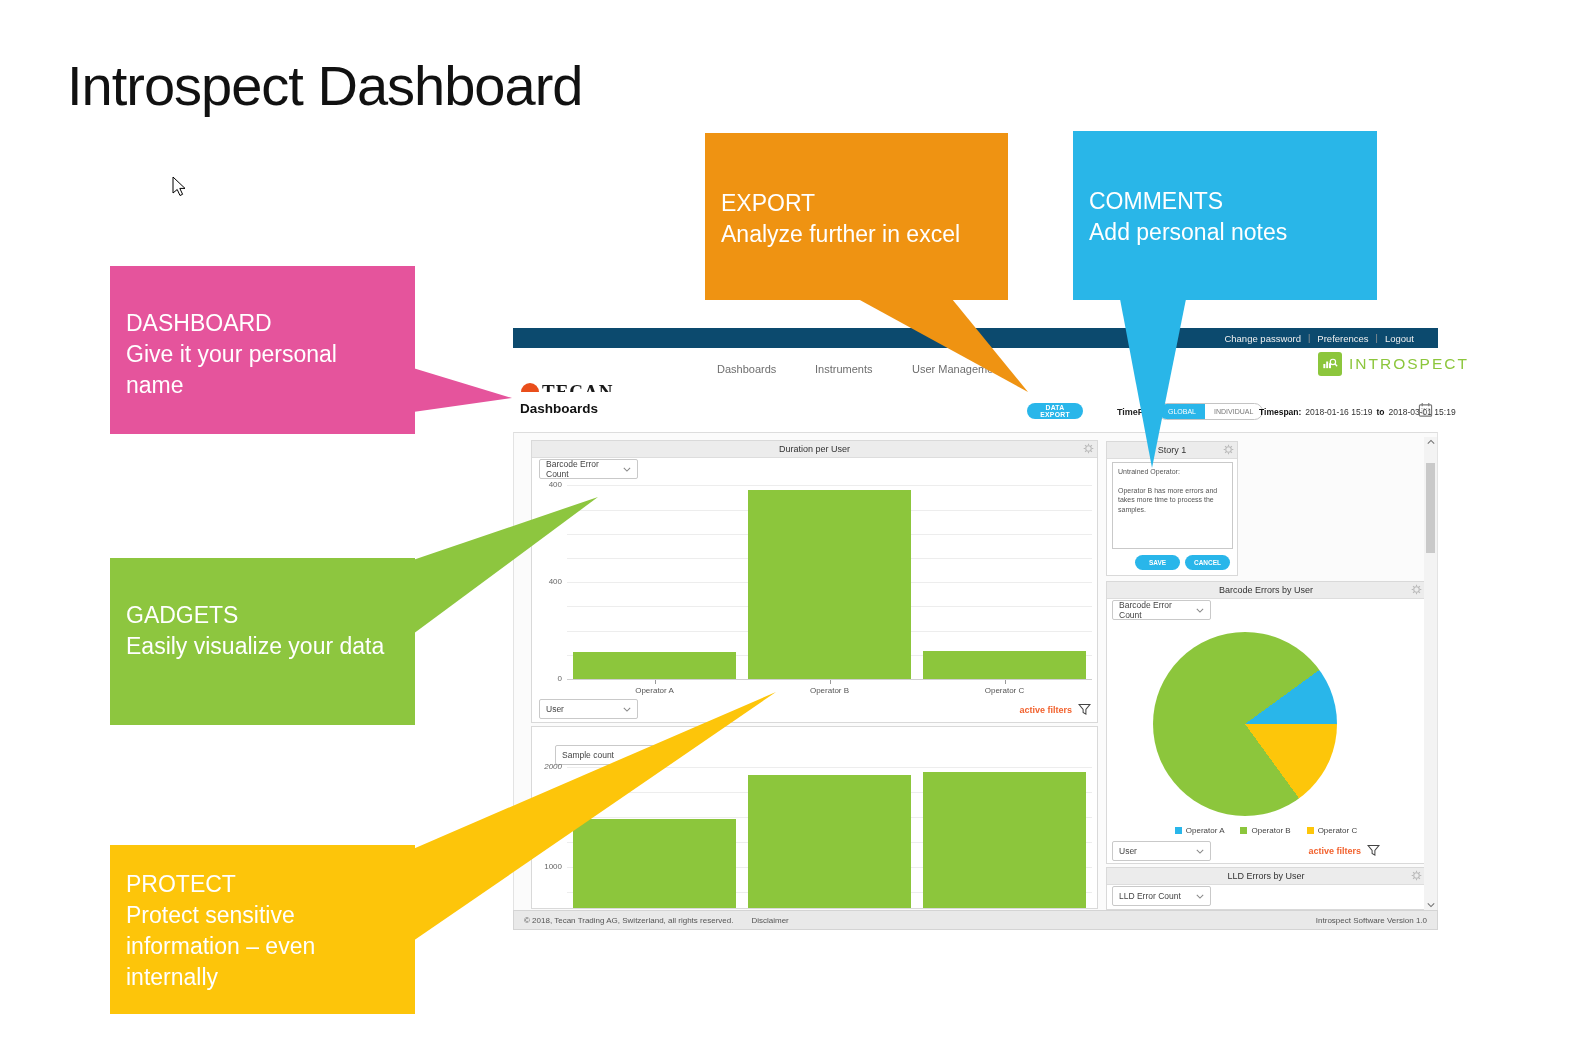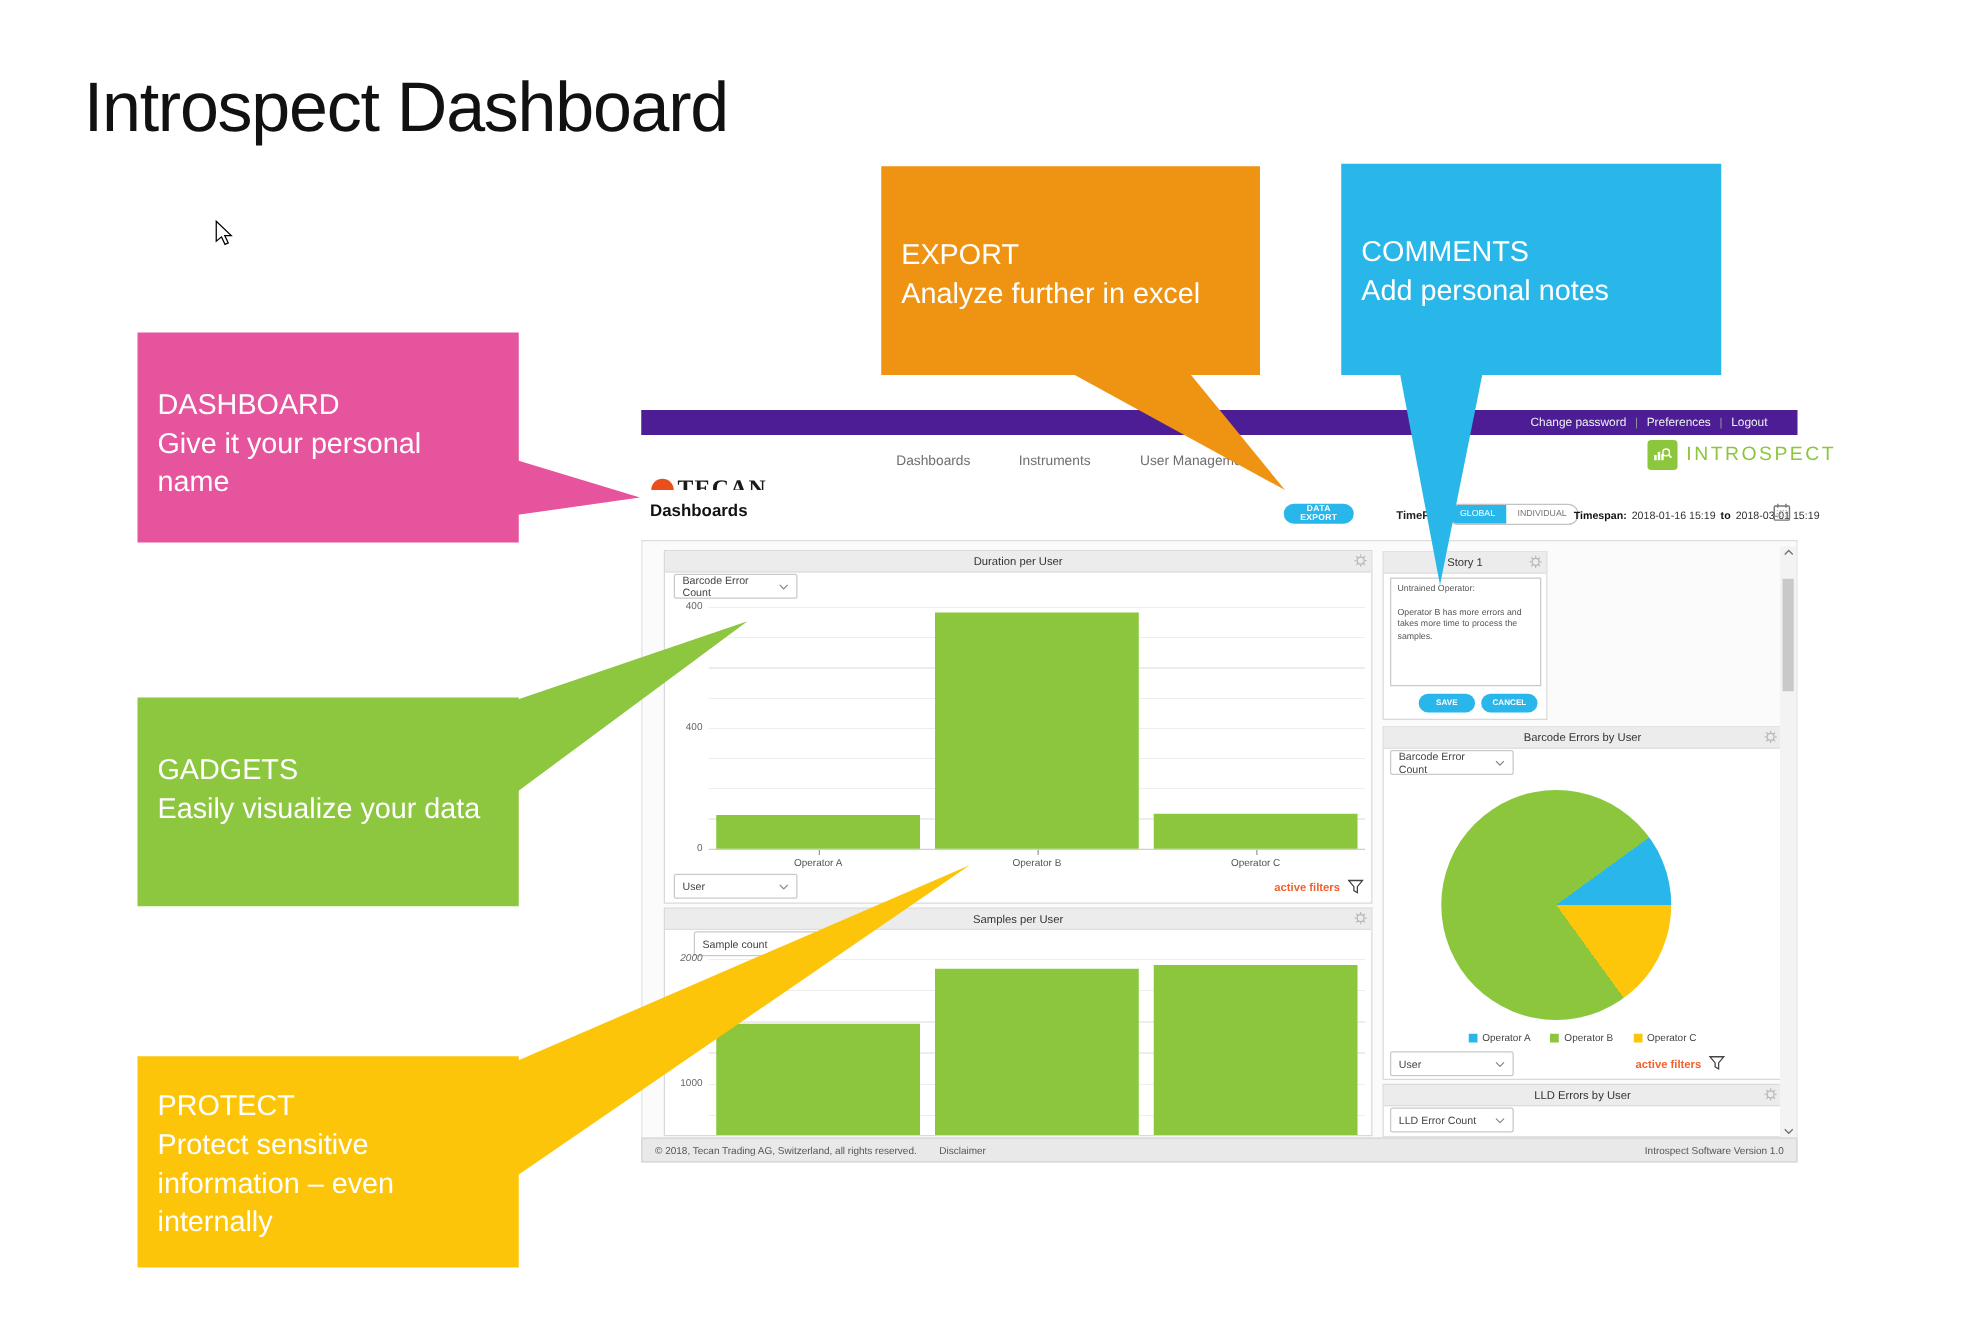--- a/index.html
+++ b/index.html
@@ -14,21 +14,21 @@
   .co-head,.co-body{font-size:23px;line-height:31px;font-weight:400;}
   .callout-dashboard{left:110px;top:266px;width:305px;height:168px;background:var(--co-dashboard);}
   .callout-export{left:705px;top:133px;width:303px;height:167px;background:var(--co-export);padding-top:55px;}
   .callout-comments{left:1073px;top:131px;width:304px;height:169px;background:var(--co-comments);padding-top:55px;}
   .callout-gadgets{left:110px;top:558px;width:305px;height:167px;background:var(--co-gadgets);}
   .callout-protect{left:110px;top:845px;width:305px;height:169px;background:var(--co-protect);padding-top:24px;}
   .cursor{position:absolute;left:172px;top:176px;z-index:10;}
 
   
   .app{position:absolute;left:513px;top:328px;width:925px;height:602px;background:#fff;z-index:1;}
-  .topbar{position:absolute;top:0;left:0;right:0;height:20px;background:#4c1d95;display:flex;
+  .topbar{position:absolute;top:0;left:0;right:0;height:20px;background:#0c4a6e;display:flex;
           justify-content:flex-end;align-items:center;gap:7px;padding-right:24px;box-sizing:border-box;}
   .topbar a{color:#f0f0f0;font-size:9.5px;text-decoration:none;}
   .topbar .sep{color:#999;font-size:9px;}
 
   .appheader{position:absolute;top:20px;left:0;right:0;height:44px;background:#fff;}
   .tecan{position:absolute;left:8px;top:7px;display:flex;align-items:flex-end;gap:3px;}
   .tecan-circle{width:18px;height:18px;border-radius:50%;background:var(--tecan-red);position:relative;display:inline-block;}
   .tecan-hole{position:absolute;left:5.5px;top:8.5px;width:7px;height:7px;border-radius:50%;background:#fff;}
   .tecan-word{font-family:"Liberation Serif",serif;font-size:19px;font-weight:600;letter-spacing:1px;color:#1a1a1a;line-height:18px;margin-top:28px;}
   .tecan-dot{width:5px;height:5px;border-radius:50%;background:var(--tecan-red);margin:0 0 2px -1px;}
@@ -253,29 +253,20 @@
         </div>
         <div class="filters">
           <span class="af">active filters</span>
           <svg width="13" height="13" viewBox="0 0 14 14">
               <path d="M1 1.5h12L8.5 6.8V12l-3-1.8V6.8z" fill="none" stroke="#444" stroke-width="1.1"></path>
             </svg>
         </div>
       </div>
 
       <div class="panel p-samples">
-        <div class="phead">
-          <span>Samples per User</span>
-          <svg class="gear" width="11" height="11" viewBox="0 0 16 16">
-            <g stroke="#b9b9b9" fill="none" stroke-width="1.5">
-                <circle cx="8" cy="8" r="4"></circle>
-            <path d="M8 1v2.2M8 12.8V15M1 8h2.2M12.8 8H15M3 3l1.6 1.6M11.4 11.4L13 13M13 3l-1.6 1.6M4.6 11.4L3 13"></path>
-              </g>
-          </svg>
-        </div>
         <div class="dd dd-a">
           <span>Sample count</span>
           <svg width="8" height="5" viewBox="0 0 10 6">
               <path d="M1 1l4 4 4-4" stroke="#888" fill="none" stroke-width="1.3"></path>
             </svg>
         </div>
         <div class="plot plot-samples">
             <div class="bar" style="left: 6px; width: 163px; top: 52px; bottom: 0px;"></div>
             <div class="bar" style="left: 181px; width: 163px; top: 8px; bottom: 0px;"></div>
             <div class="bar" style="left: 356px; width: 163px; top: 5px; bottom: 0px;"></div>

